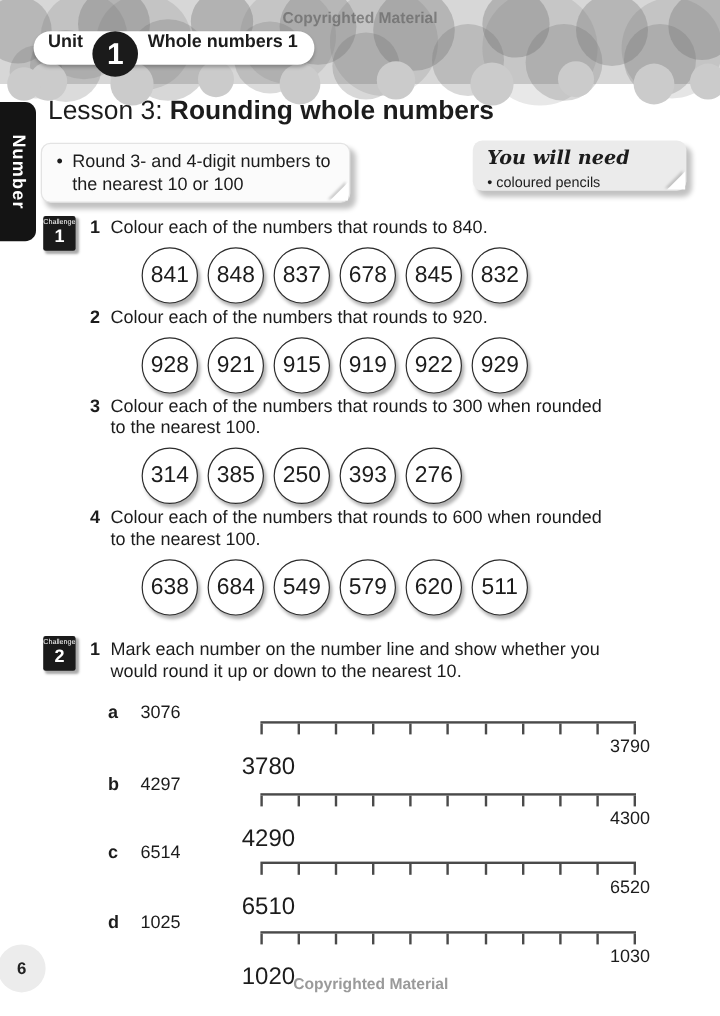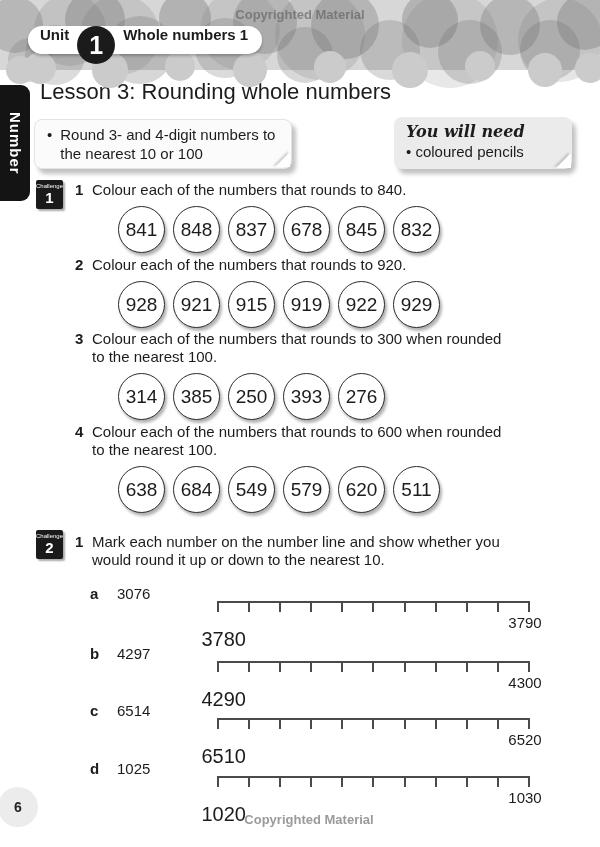--- a/index.html
+++ b/index.html
@@ -20,34 +20,34 @@
                font-size:25px;font-weight:700;margin:0 8px;flex:0 0 auto;}
   .unit-title{font-size:15px;font-weight:700;white-space:nowrap;}
 
   
   .strand-tab{position:absolute;left:0;top:85px;width:30px;height:116px;background:#141414;
               border-radius:0 9px 9px 0;display:flex;align-items:center;justify-content:center;z-index:5;}
   .strand-tab span{writing-mode:vertical-rl;color:#fff;font-weight:700;font-size:15px;letter-spacing:1px;}
 
   
   .lesson-title{position:absolute;left:40px;top:79px;font-size:22px;white-space:nowrap;}
-  .lesson-title b{font-weight:400;text-align:right;}
+  .lesson-title b{font-weight:700;text-align:right;}
 
   
   .note-box{position:absolute;border-radius:8px;box-shadow:4px 5px 4px #c2c2c2;z-index:2;}
   .note-box .fold{position:absolute;right:1px;bottom:1px;width:0;height:0;
                   border-bottom:15px solid #fff;border-left:15px solid transparent;
                   filter:drop-shadow(-2px -1px 1px rgba(0,0,0,0.18));}
   .obj-box{left:34px;top:119px;width:256px;height:48px;background:#fbfbfb;border:1px solid #e3e3e3;}
   .obj-inner{display:flex;padding:5px 8px 0 12px;font-size:15px;line-height:19px;}
   .obj-inner .dot{margin-right:8px;}
-  .ywn-box{left:394px;top:117px;width:178px;height:52px;background:#ebebeb;}
+  .ywn-box{left:394px;top:117px;width:178px;height:42px;background:#ebebeb;}
   .ywn-inner{padding:5px 10px 0 12px;}
   .ywn-title{font-size:16px;font-weight:700;font-style:italic;font-family:"DejaVu Serif",serif;line-height:20px;}
-  .ywn-item{font-size:15px;line-height:20px;}
+  .ywn-item{font-size:12px;line-height:20px;}
 
   
   .challenge-badge{position:absolute;left:36px;width:27px;height:29px;background:#1a1a1a;border-radius:2px;
                    color:#fff;text-align:center;box-shadow:2px 2px 2px #aaa;z-index:2;}
   .challenge-badge .cword{display:block;font-size:6px;line-height:8px;padding-top:2px;}
   .challenge-badge .cnum{display:block;font-size:15px;font-weight:700;line-height:16px;}
 
   
   .question{position:absolute;left:75px;width:480px;}
   .q-head{display:flex;}

